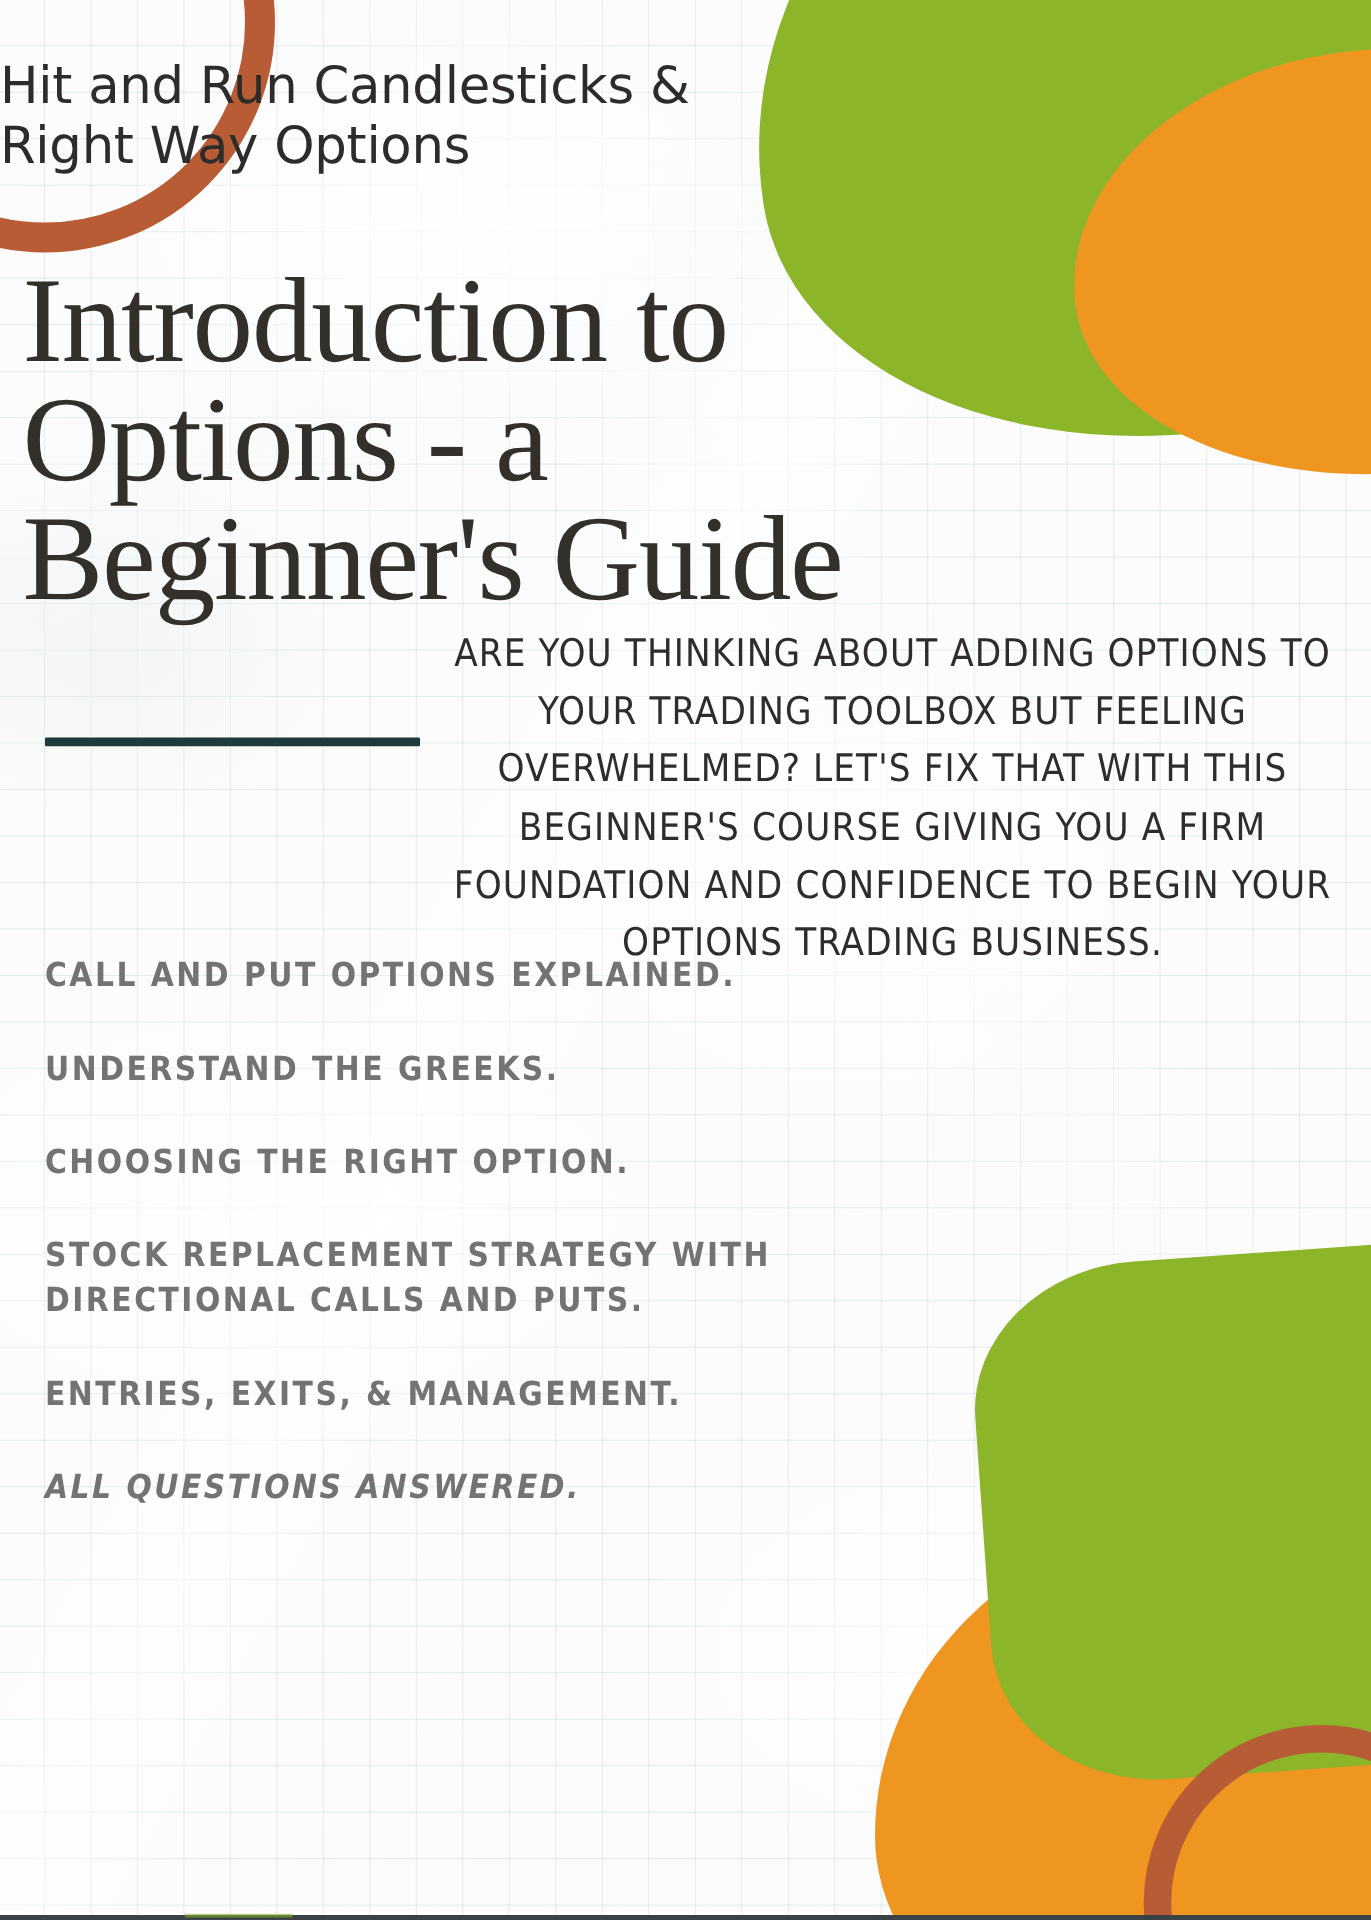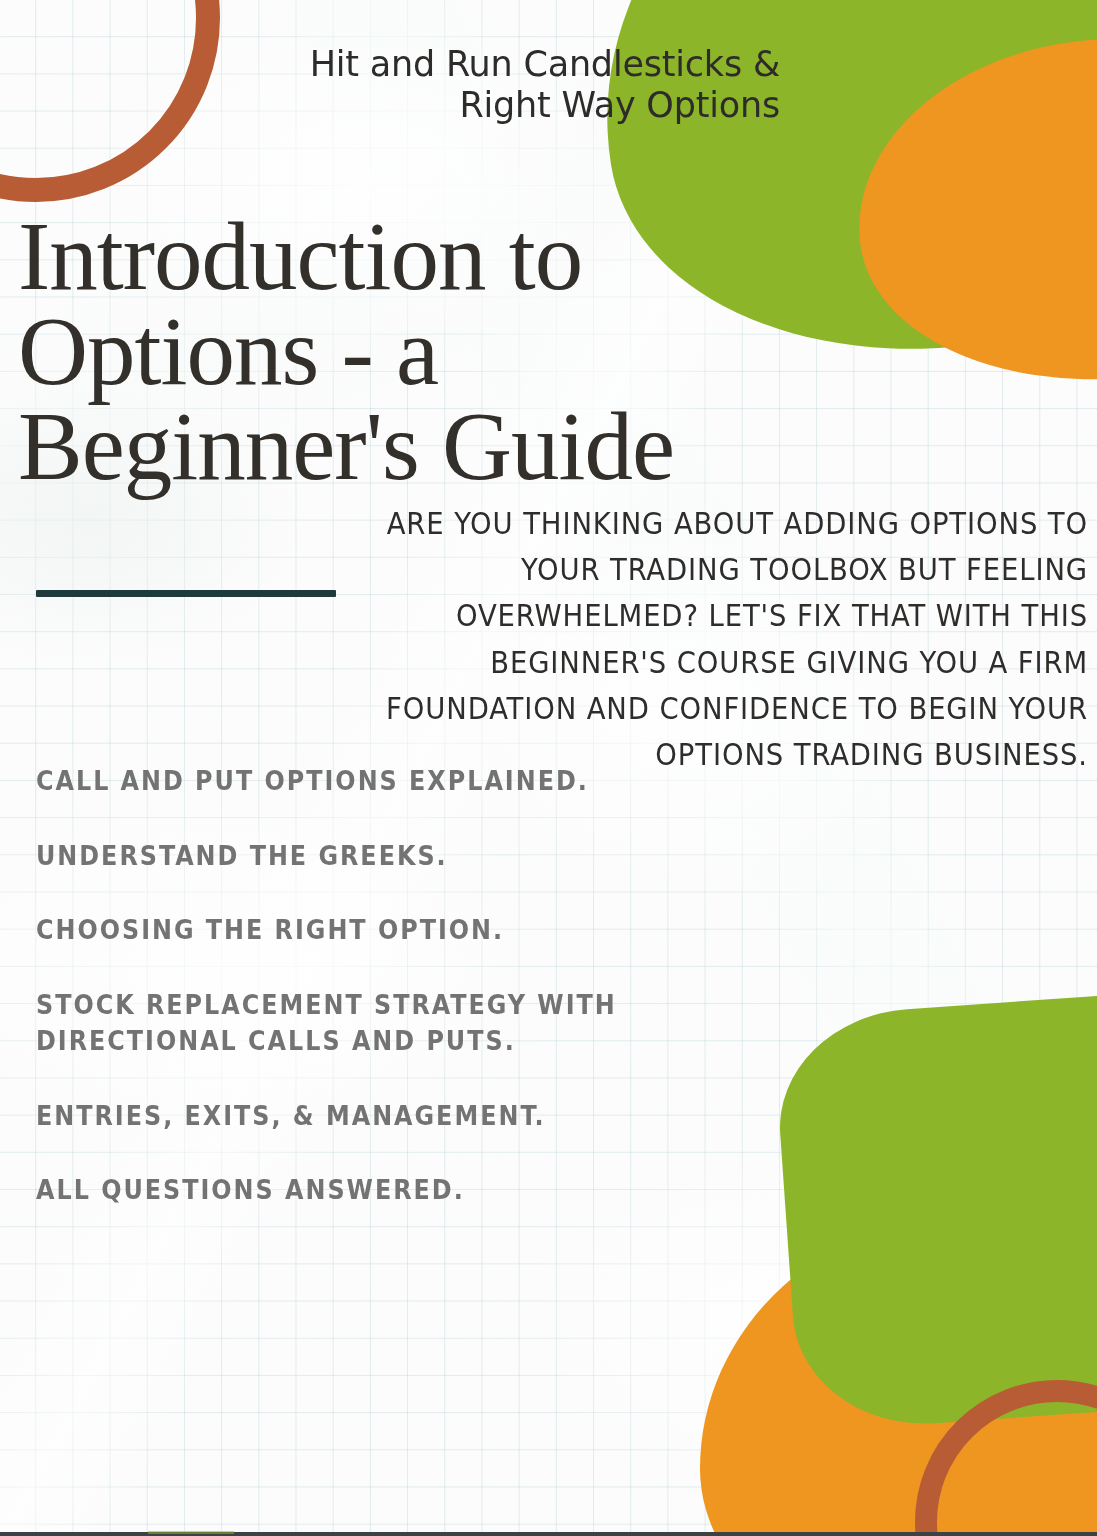--- a/index.html
+++ b/index.html
@@ -103,23 +103,23 @@
     background: rgba(140,181,42,0.55);
     z-index: 7;
   }
 
   
   .content { position: relative; z-index: 4; }
 
   .brand {
     position: absolute;
     top: 44px; left: 0; width: 780px;
-    text-align: right;
+    text-align: left;
     font-family: "DejaVu Sans", sans-serif;
-    font-size: 35px;
+    font-size: 41px;
     line-height: 1.18;
     letter-spacing: -0.2px;
     color: #2e2c2a;
     font-weight: 400;
   }
   .brand .line2 { display: block; }
 
   .headline {
     position: absolute;
     top: 144px; left: 18px;
@@ -137,21 +137,21 @@
     top: 590px; left: 36px;
     width: 300px; height: 7px;
     background: #1E3A3A;
     border-radius: 1px;
   }
 
   .blurb {
     position: absolute;
     top: 470px; left: 340px;
     width: 748px;
-    text-align: right;
+    text-align: center;
     font-family: "DejaVu Sans Condensed", "DejaVu Sans", sans-serif;
     font-size: 30.5px;
     line-height: 1.52;
     letter-spacing: 0.9px;
     color: #2f2d2b;
     font-weight: 400;
   }
 
   .feature-list {
     position: absolute;
@@ -164,21 +164,21 @@
   .feature-list li {
     font-family: "DejaVu Sans Condensed", "DejaVu Sans", sans-serif;
     font-size: 26.5px;
     font-weight: 700;
     letter-spacing: 2.0px;
     line-height: 1.38;
     color: #737373;
     margin: 0 0 38px 0;
     max-width: 680px;
   }
-  .feature-list li:last-child { margin-bottom: 0; }
+  .feature-list li:last-child { margin-bottom: 0; font-style: italic; }
 </style>
 </head>
 <body>
 
 <div id="poster">
 
   <div class="paper-grid"></div>
   <div class="paper-crinkle"></div>
 
   <div class="deco ring-brown-top"></div>

